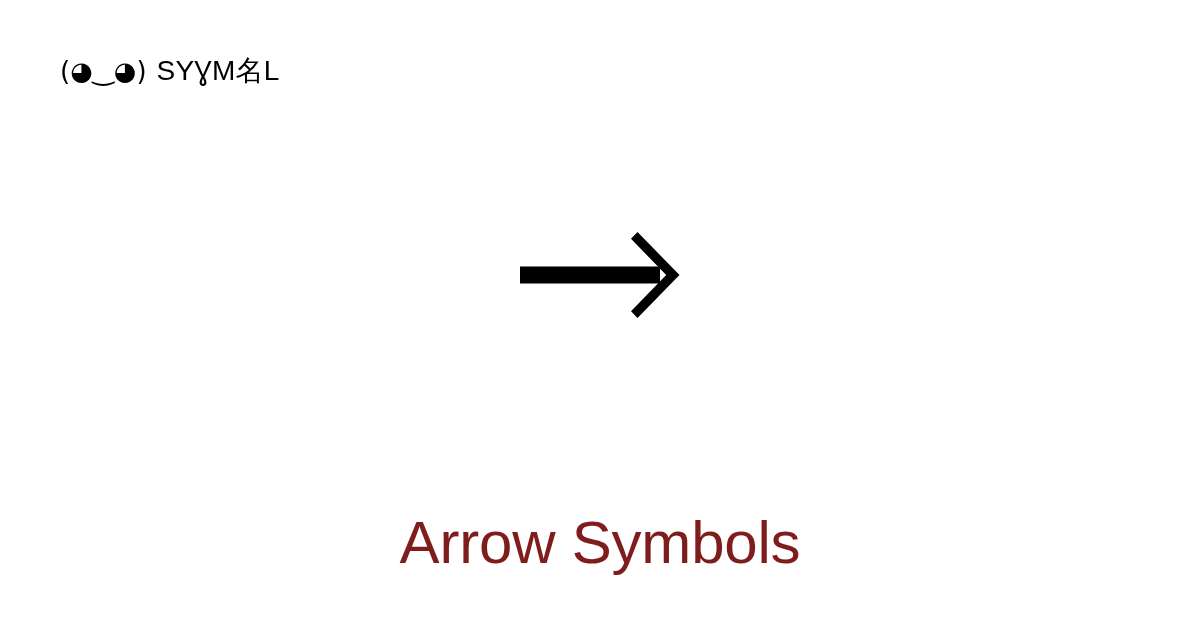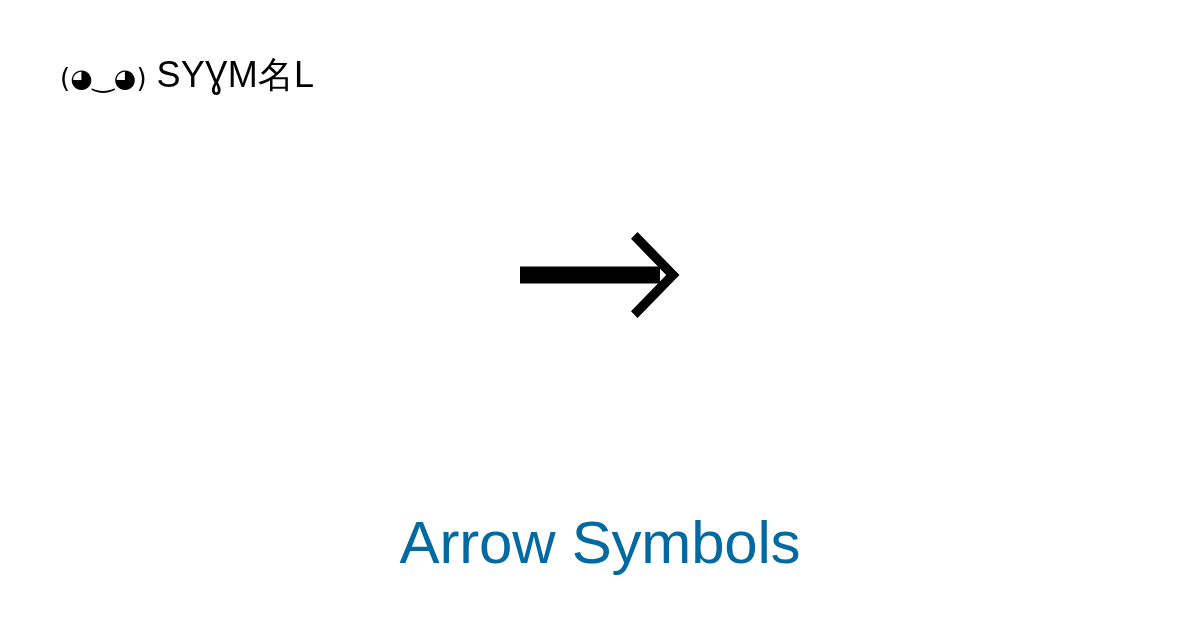--- a/index.html
+++ b/index.html
@@ -36,21 +36,21 @@
     user-select: none;
   }
   .brand-kaomoji {
     font-family: "DejaVu Sans", sans-serif;
     font-size: 26px;
     letter-spacing: 0px;
     color: #000000;
   }
   .brand-word {
     font-family: "Liberation Sans", sans-serif;
-    font-size: 36px;
+    font-size: 28px;
     letter-spacing: 0.2px;
     color: #000000;
     margin-left: 10px;
   }
   .brand-word .cjk {
     font-family: "DejaVu Sans", sans-serif;
   }
 
   
   .glyph-stage {
@@ -72,21 +72,21 @@
     position: absolute;
     left: 0;
     top: 508px;
     width: 1200px;
     text-align: center;
     font-family: "Liberation Sans", sans-serif;
     font-size: 60px;
     font-weight: 400;
     line-height: 1.15;
     letter-spacing: -0.2px;
-    color: #0369a1;
+    color: #7f1d1d;
   }
 </style>
 </head>
 <body>
 
 <div class="page">
 
   <div class="brand">
     <span class="brand-kaomoji">(◕‿◕)</span>
     <span class="brand-word"><span>SYƔM</span><span class="cjk">名</span><span>L</span></span>

